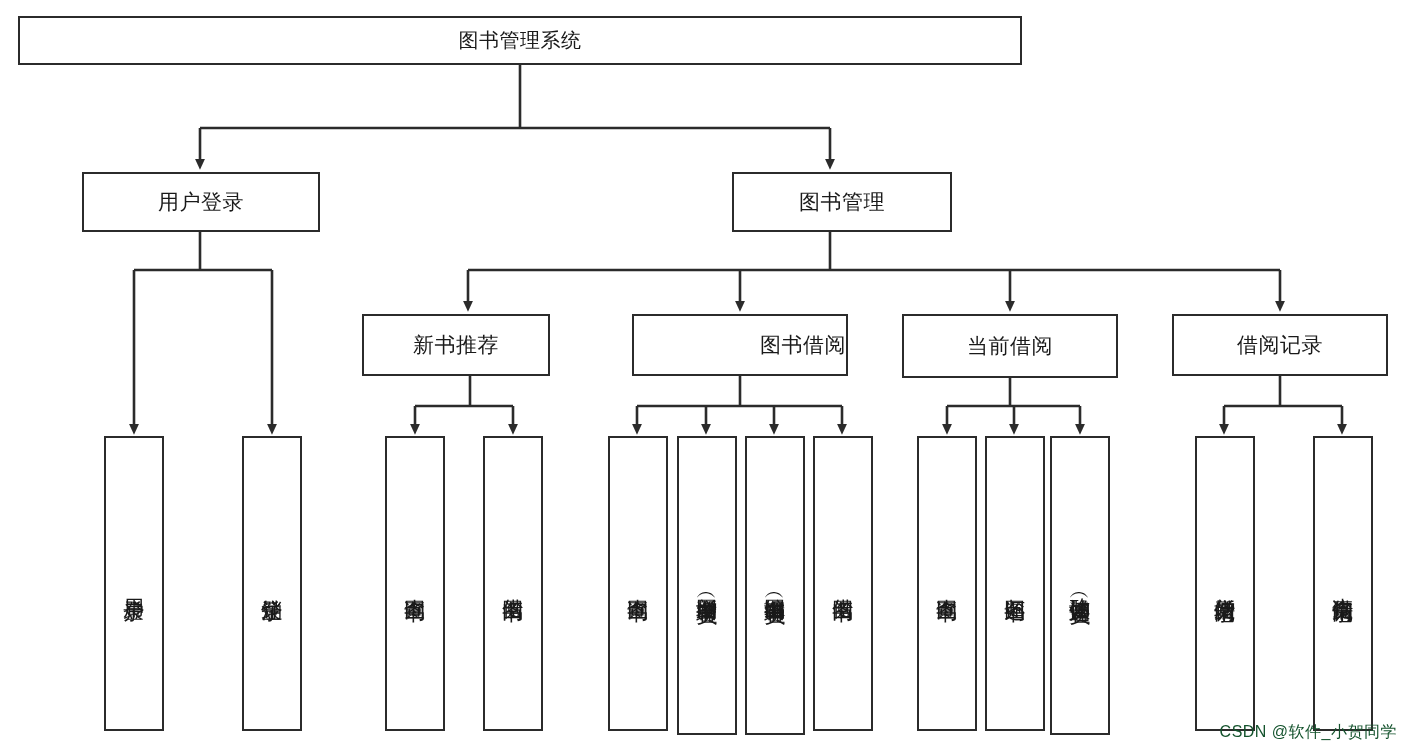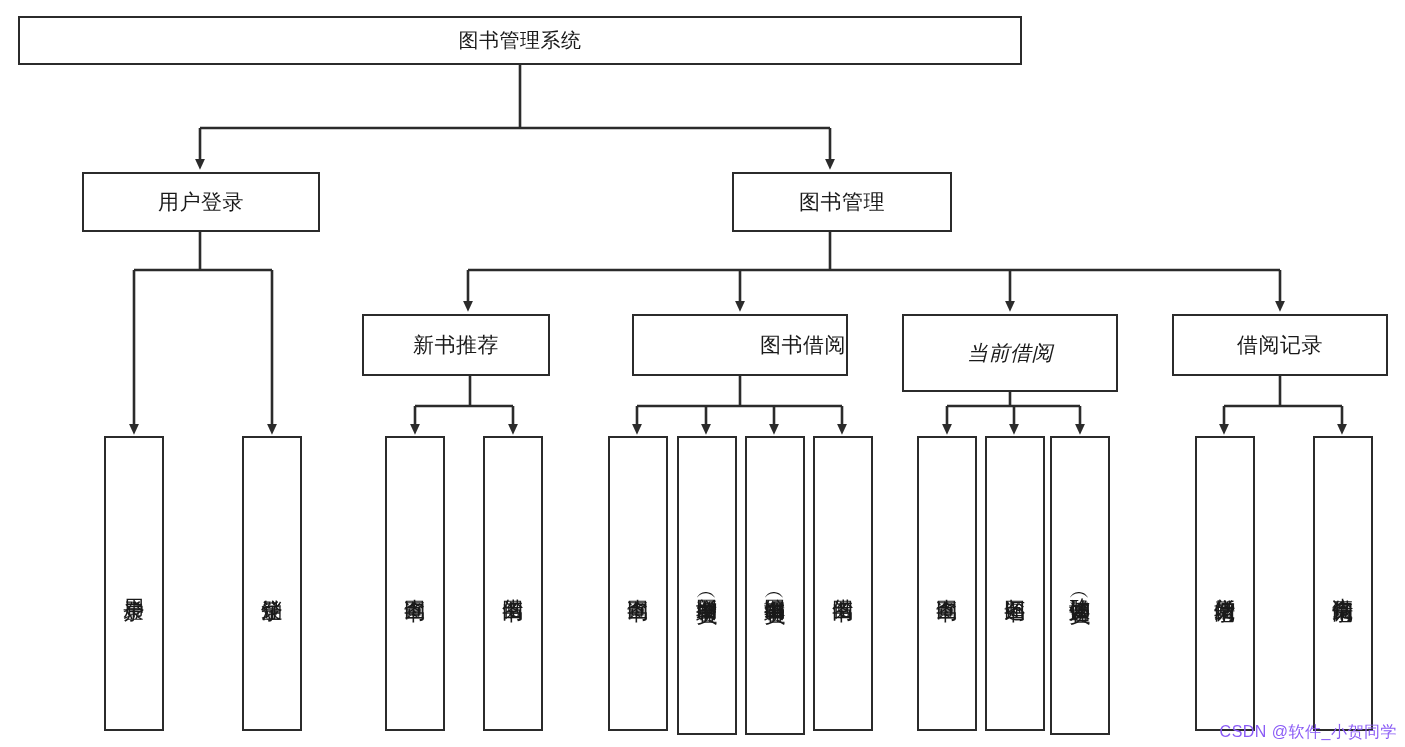--- a/index.html
+++ b/index.html
@@ -41,21 +41,21 @@
     letter-spacing:1px;
     white-space:normal;
     max-height:100%;
   }
   .node.root .label{font-size:20px;text-align:right;}
   #watermark{
     position:absolute;
     right:8px;
     bottom:4px;
     font-size:16px;
-    color:#8b5cf6;
+    color:#14532d;
     letter-spacing:0.5px;
     white-space:nowrap;
     pointer-events:none;
   }
 </style>
 </head>
 <body>
 
 <div id="diagram-root">
 
@@ -119,21 +119,21 @@
   <div class="node" style="left:712px;top:172px;width:220px;height:60px;margin-left:20px;">
     <span class="label">图书管理</span>
   </div>
 
   <div class="node" style="left:362px;top:314px;width:188px;height:62px;">
     <span class="label">新书推荐</span>
   </div>
   <div class="node" style="left:632px;top:314px;width:216px;height:62px;justify-content:flex-end;">
     <span class="label">图书借阅</span>
   </div>
-  <div class="node" style="left:902px;top:314px;width:216px;height:78px;font-style:italic;">
+  <div class="node" style="left:902px;top:314px;width:216px;height:64px;">
     <span class="label">当前借阅</span>
   </div>
   <div class="node" style="left:1172px;top:314px;width:216px;height:62px;">
     <span class="label">借阅记录</span>
   </div>
 
   <div class="node vertical" style="left:104px;top:436px;width:60px;height:295px;">
     <span class="label">用户登录</span>
   </div>
   <div class="node vertical" style="left:242px;top:436px;width:60px;height:295px;">

